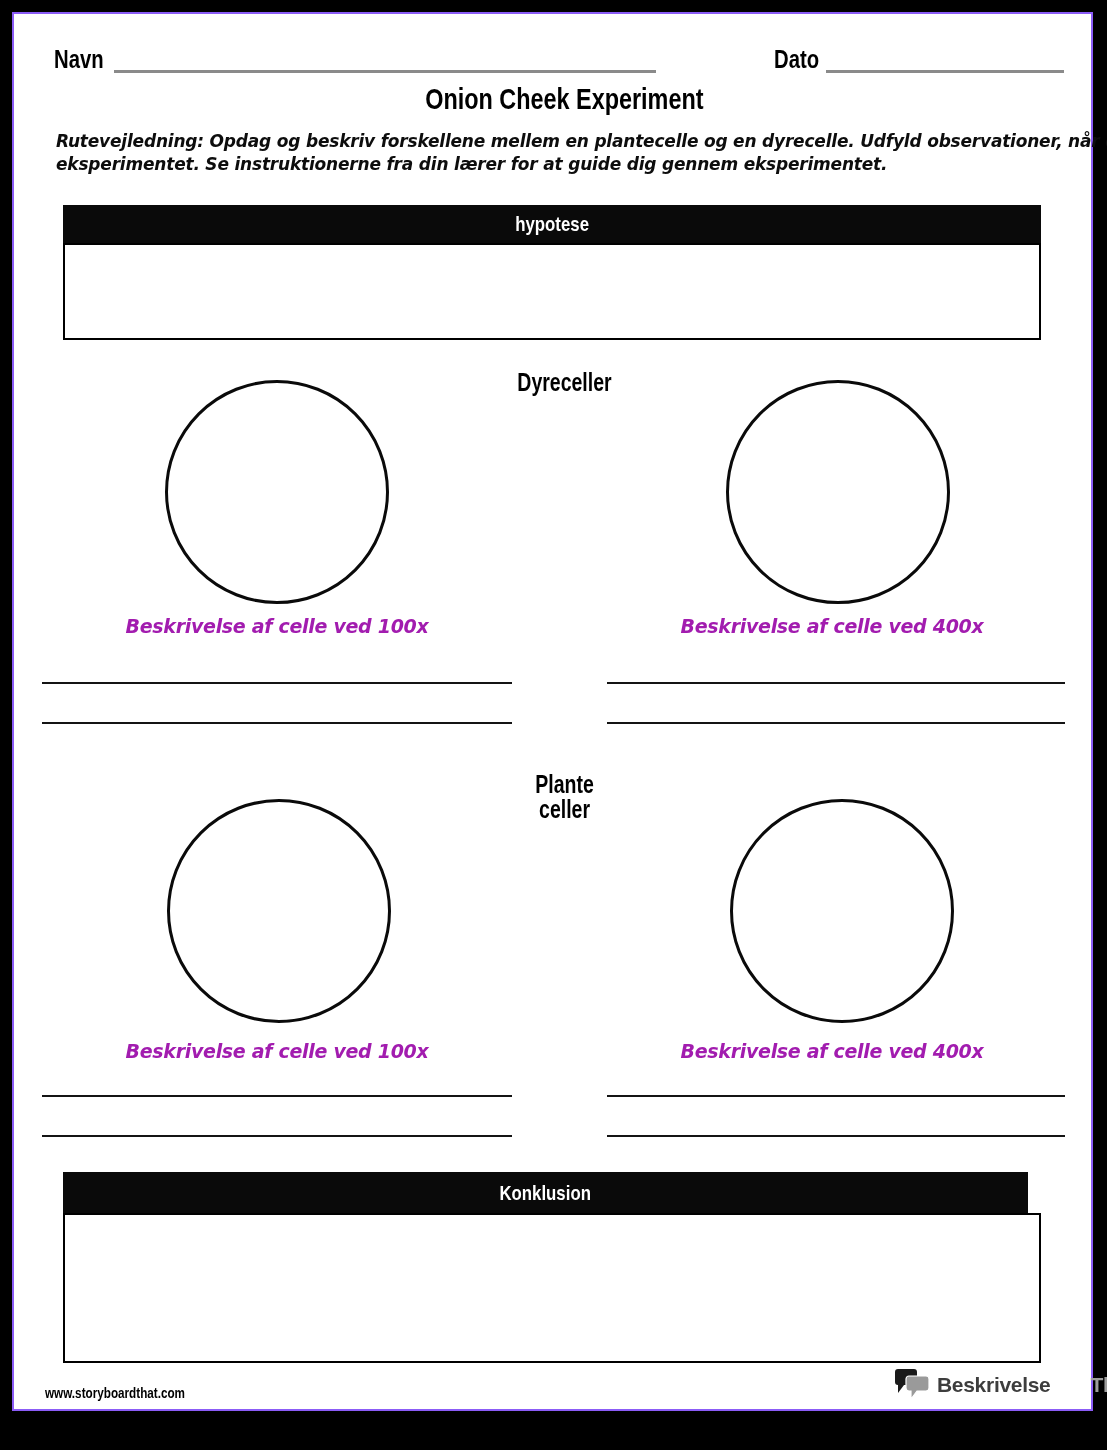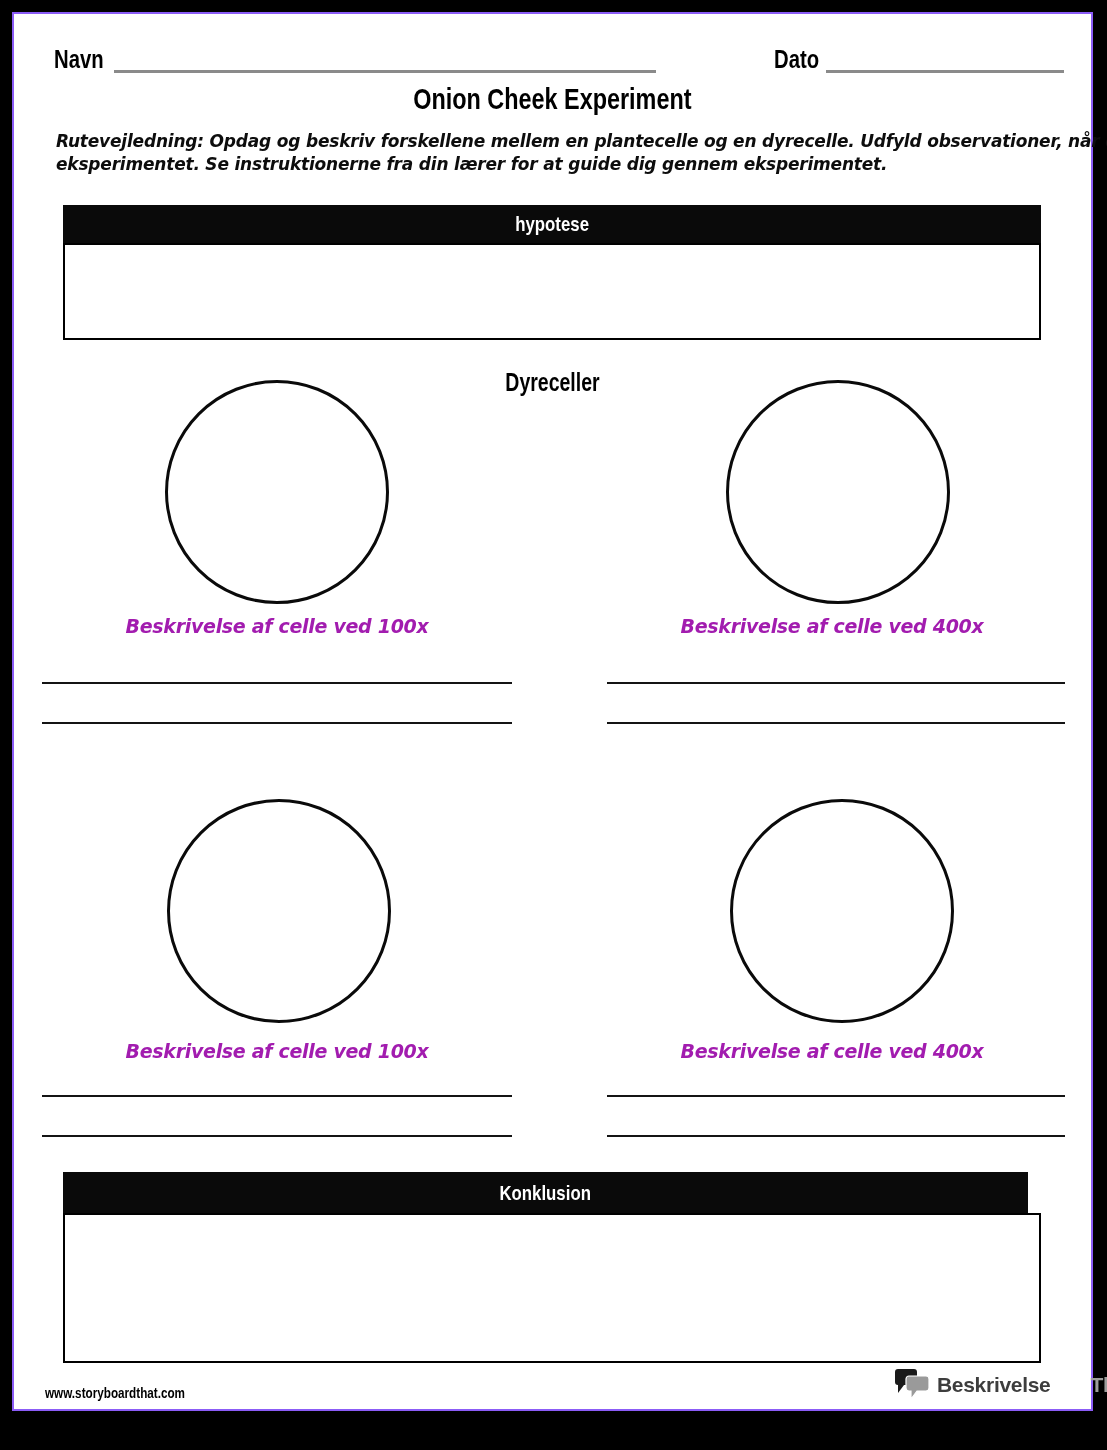--- a/index.html
+++ b/index.html
@@ -30,21 +30,21 @@
     letter-spacing: 0px;
   }
   .cond-c {
     font-weight: bold;
     color: #000;
     display: inline-block;
     transform: scaleX(0.78);
     transform-origin: center center;
     white-space: nowrap;
   }
-  .center-wrap { text-align: center; width: 100%; left: 0; }
+  .center-wrap { text-align: center; width: 100%; left: 12px; }
 
   .field-label { font-size: 26px; }
   .write-line { border-top: 3px solid #8a8a8a; height: 0; }
 
   .page-title { font-size: 30px; }
 
   .instructions {
     font-family: "DejaVu Sans", sans-serif;
     font-style: italic;
     font-weight: bold;
@@ -139,20 +139,26 @@
   <div class="abs cell-circle" style="left:712px; top:366px;"></div>
 
   <div class="abs desc-label" style="left:13px; top:601px; width:500px;">Beskrivelse af celle ved 100x</div>
   <div class="abs desc-label" style="left:568px; top:601px; width:500px;">Beskrivelse af celle ved 400x</div>
 
   <div class="abs desc-line" style="left:28px; top:668px; width:470px;"></div>
   <div class="abs desc-line" style="left:28px; top:708px; width:470px;"></div>
   <div class="abs desc-line" style="left:593px; top:668px; width:458px;"></div>
   <div class="abs desc-line" style="left:593px; top:708px; width:458px;"></div>
 
+  <div class="abs center-wrap" style="top:758px;">
+    <span class="cond-c section-heading" style="display:inline-block;">
+      <span style="display:block;">Plante</span>
+      <span style="display:block;">celler</span>
+    </span>
+  </div>
 
   <div class="abs cell-circle" style="left:153px; top:785px;"></div>
   <div class="abs cell-circle" style="left:716px; top:785px;"></div>
 
   <div class="abs desc-label" style="left:13px; top:1026px; width:500px;">Beskrivelse af celle ved 100x</div>
   <div class="abs desc-label" style="left:568px; top:1026px; width:500px;">Beskrivelse af celle ved 400x</div>
 
   <div class="abs desc-line" style="left:28px; top:1081px; width:470px;"></div>
   <div class="abs desc-line" style="left:28px; top:1121px; width:470px;"></div>
   <div class="abs desc-line" style="left:593px; top:1081px; width:458px;"></div>

